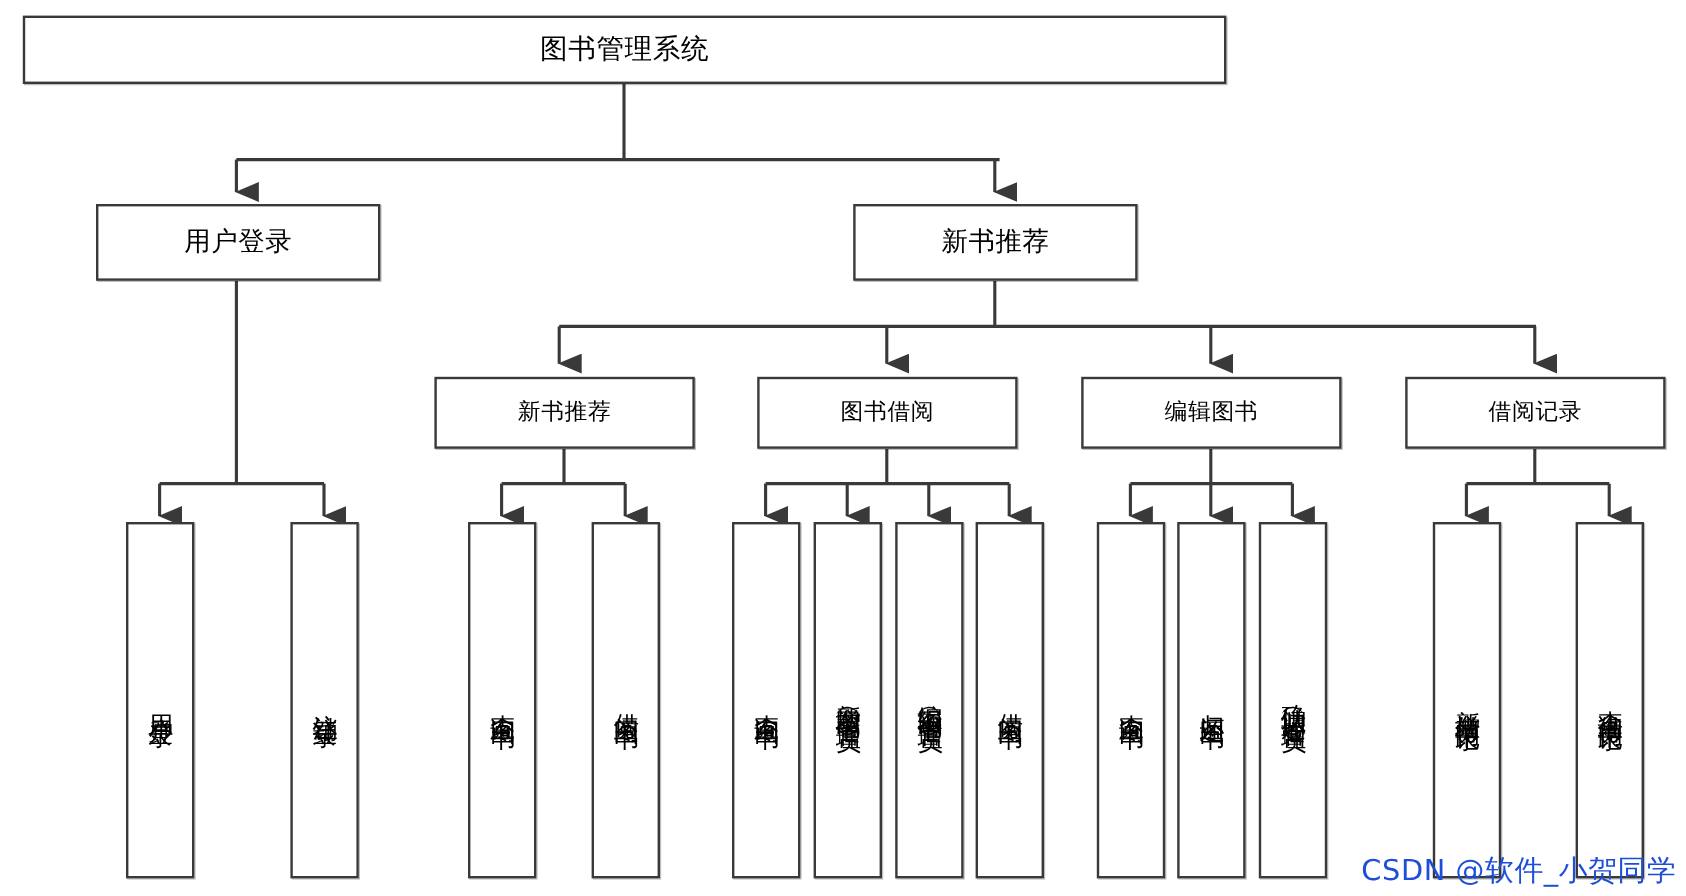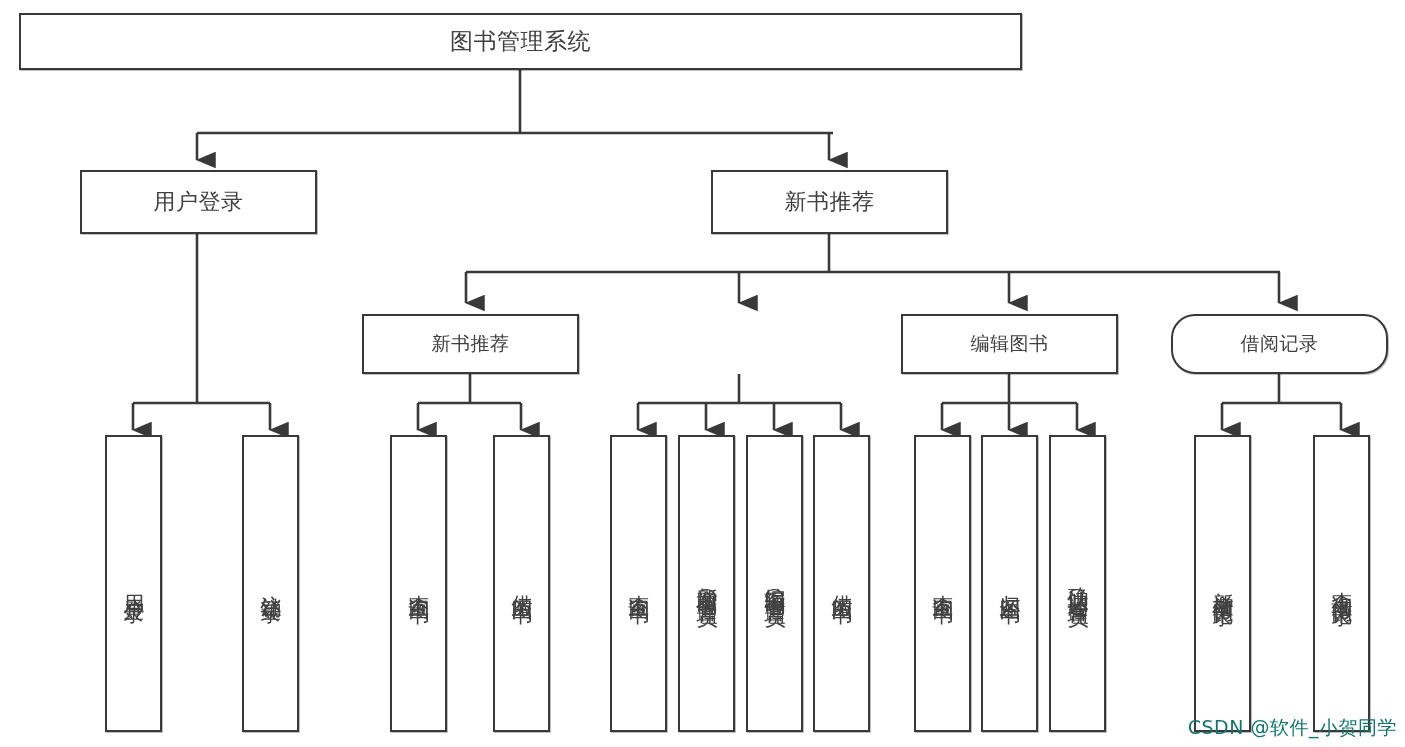--- a/index.html
+++ b/index.html
@@ -34,21 +34,21 @@
   }
   .node {
     position: absolute;
     box-sizing: border-box;
     background: #ffffff;
     border: 2.5px solid #393939;
     display: flex;
     align-items: center;
     justify-content: center;
     text-align: center;
-    color: #404040;
+    color: #000000;
     box-shadow: 1px 1px 0 rgba(0,0,0,0.25);
   }
   .node-label {
     display: block;
     line-height: 1.15;
     letter-spacing: 0.5px;
   }
   
   .lvl-root { font-size: 23px; }
   
@@ -62,22 +62,22 @@
     writing-mode: vertical-rl;
     text-orientation: upright;
     white-space: nowrap;
     letter-spacing: 3px;
     line-height: 1;
   }
   #watermark {
     position: absolute;
     right: 8px;
     bottom: 6px;
-    font-size: 19px;
-    color: #0f766e;
+    font-size: 24px;
+    color: #1d4ed8;
     letter-spacing: 0.5px;
     white-space: nowrap;
     user-select: none;
   }
 </style>
 </head>
 <body>
 
 <div id="diagram-root">
 
@@ -140,26 +140,29 @@
   </div>
 
   <div class="node lvl-2" style="left:711px; top:170px; width:237px; height:64px;">
     <span class="node-label">新书推荐</span>
   </div>
 
   <div class="node lvl-3" style="left:362px; top:314px; width:217px; height:60px;">
     <span class="node-label">新书推荐</span>
   </div>
 
+  <div class="node lvl-3" style="left:631px; top:314px; width:217px; height:60px;">
+    <span class="node-label">图书借阅</span>
+  </div>
 
   <div class="node lvl-3" style="left:901px; top:314px; width:217px; height:60px;">
     <span class="node-label">编辑图书</span>
   </div>
 
-  <div class="node lvl-3" style="left:1171px; top:314px; width:217px; height:60px;border-radius:24px;">
+  <div class="node lvl-3" style="left:1171px; top:314px; width:217px; height:60px;">
     <span class="node-label">借阅记录</span>
   </div>
 
   <div class="node leaf" style="left:105px; top:435px; width:57px; height:297px;">
     <span class="node-label">用户登录</span>
   </div>
   <div class="node leaf" style="left:242px; top:435px; width:57px; height:297px;">
     <span class="node-label">注销登录</span>
   </div>
 

